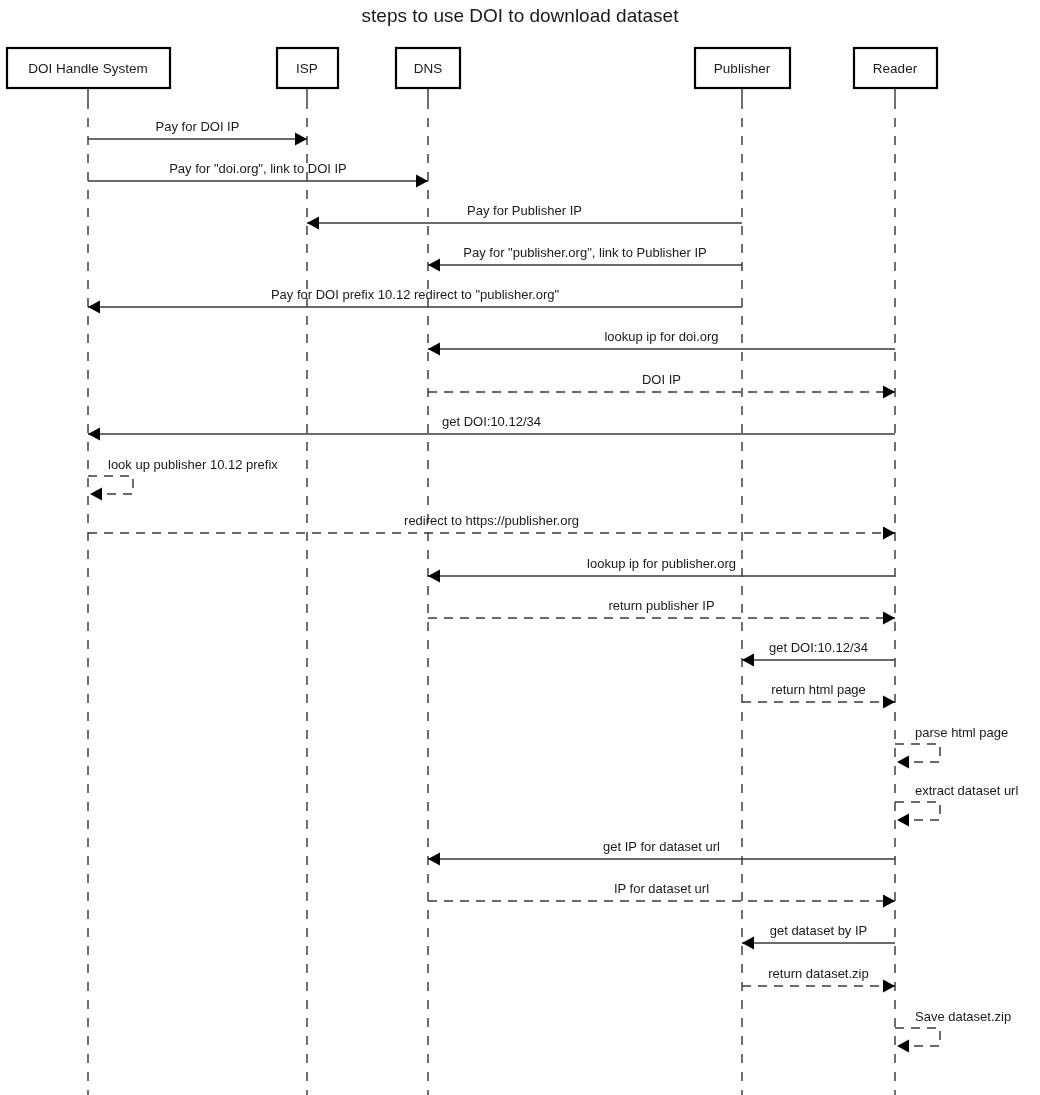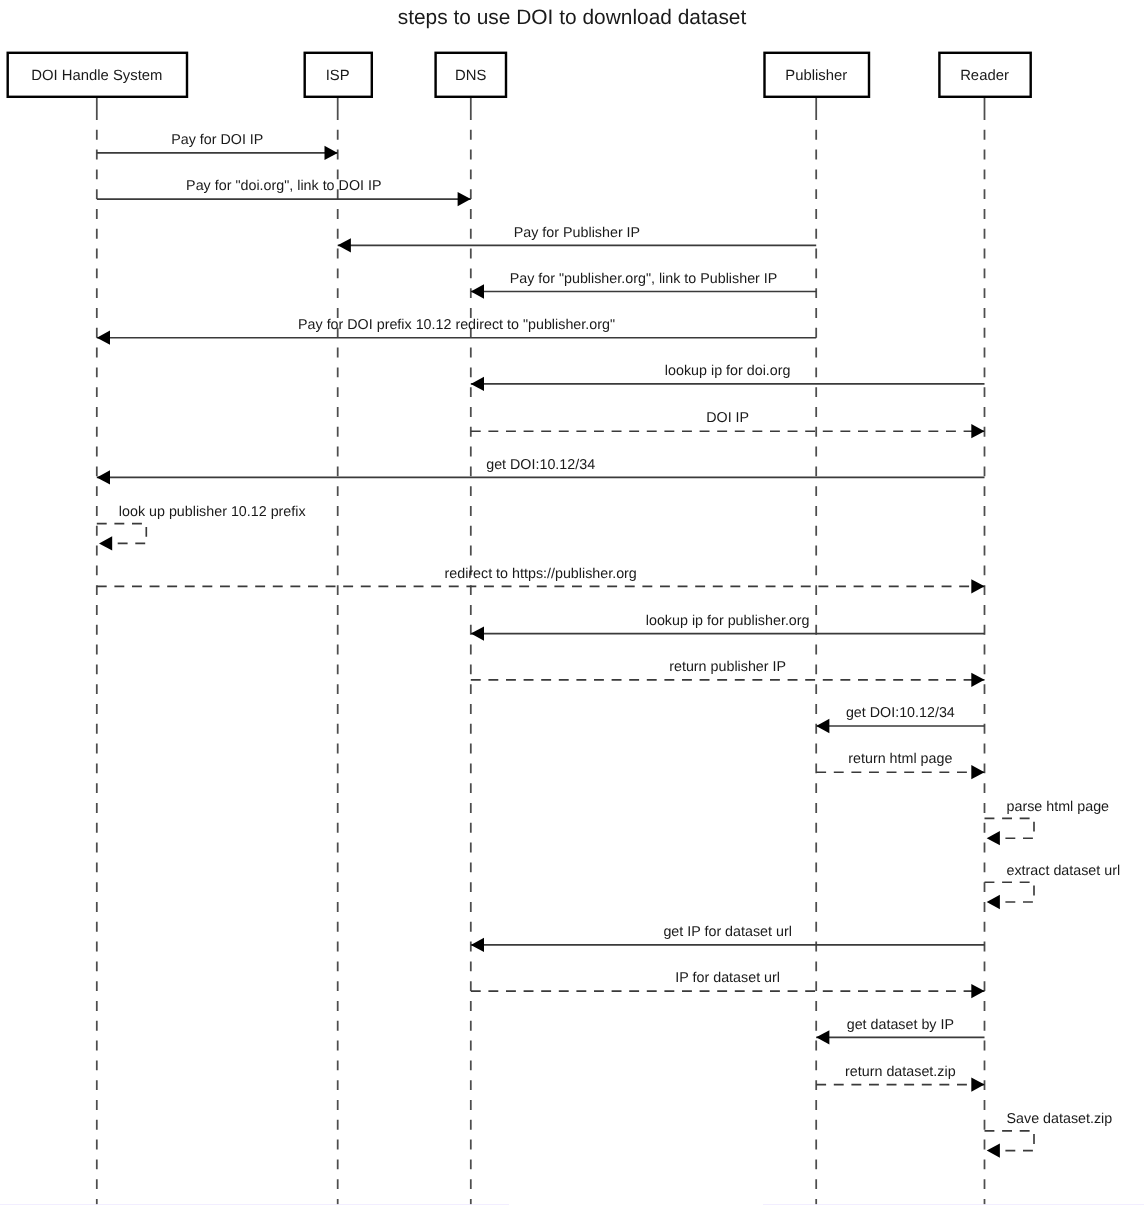--- a/index.html
+++ b/index.html
@@ -10,21 +10,21 @@
   }
   body {
     font-family: "Liberation Sans", sans-serif;
     color: #1a1a1a;
   }
   #diagram-root {
     position: relative;
     width: 1040px;
     height: 1095px;
     overflow: hidden;
-    background: #c4b5fd;
+    background: #86efac;
   }
   #seq-svg {
     display: block;
     width: 1040px;
     height: 1095px;
   }
   .diagram-title {
     font-size: 19px;
     fill: #1a1a1a;
     text-anchor: middle;

